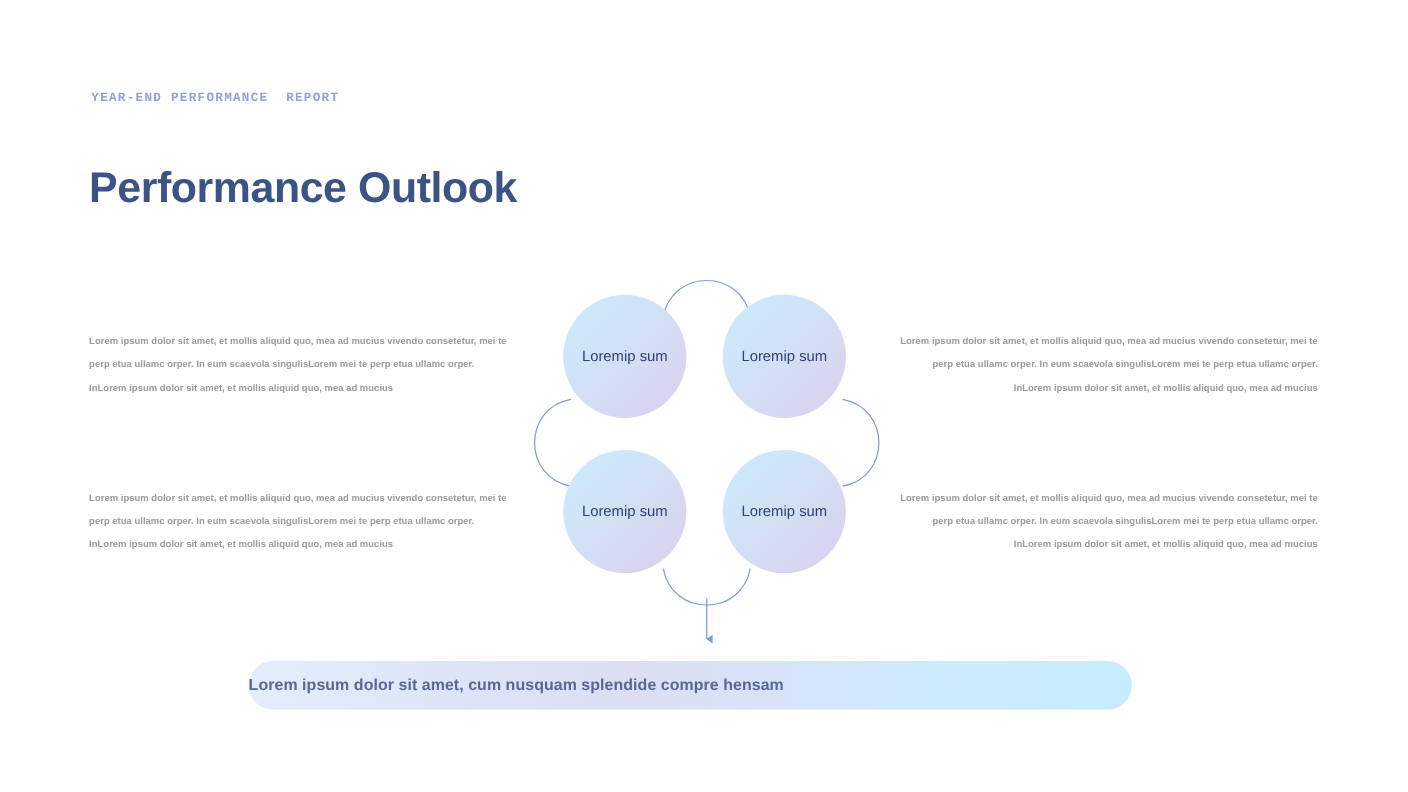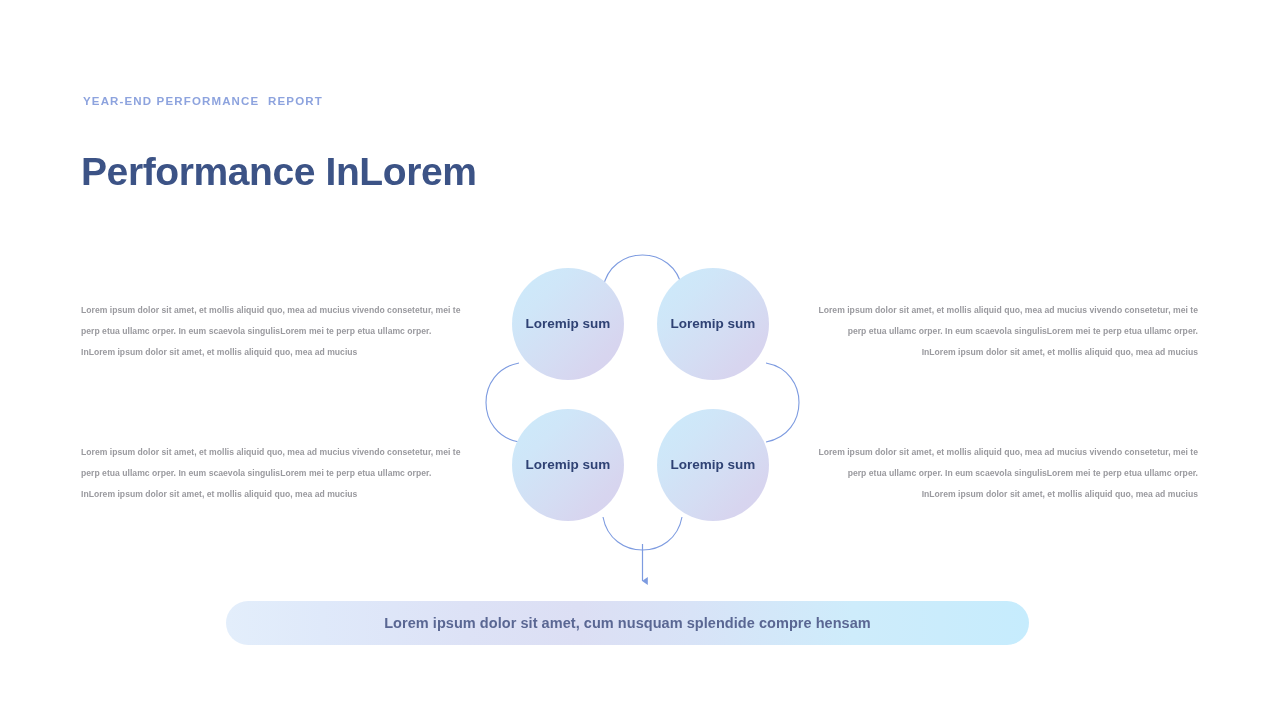--- a/index.html
+++ b/index.html
@@ -13,27 +13,28 @@
     position: relative;
     overflow: hidden;
     font-family: "Liberation Sans", sans-serif;
     -webkit-font-smoothing: antialiased;
   }
 
   
   .eyebrow {
     position: absolute;
     left: 83px;
-    top: 95px;
+    top: 83px;
     font-size: 11.5px;
     font-weight: 700;
     letter-spacing: 1.15px;
     color: #8da3de;
     text-transform: uppercase;
     white-space: pre;
+    font-family: Liberation Mono, monospace;
   }
   .page-title {
     position: absolute;
     left: 81px;
     top: 124px;
     font-size: 39px;
     font-weight: 700;
     letter-spacing: -0.4px;
     color: #3c5386;
     white-space: nowrap;
@@ -74,21 +75,21 @@
   .node {
     position: absolute;
     width: 112px;
     height: 112px;
     border-radius: 50%;
     display: flex;
     align-items: center;
     justify-content: center;
     text-align: left;
     font-size: 13.5px;
-    font-weight: 700;
+    font-weight: 400;
     line-height: 1.32;
     color: #2f4274;
     background: linear-gradient(135deg,
                 #ccebfb 0%,
                 #cfe6f8 28%,
                 #d4ddf3 58%,
                 #d7d5ef 80%,
                 #d8d2ee 100%);
   }
   .node-tl { left: 42px;  top: 30px; }
@@ -99,21 +100,20 @@
   
   .banner {
     position: absolute;
     left: 226px;
     top: 601px;
     width: 803px;
     height: 44px;
     border-radius: 22px;
     display: flex;
     align-items: center;
-    justify-content: center;
     background: linear-gradient(90deg,
                 #e3eefb 0%,
                 #dfe9fa 12%,
                 #dde2f6 30%,
                 #dcdff4 44%,
                 #d8e3f7 58%,
                 #ceecfb 78%,
                 #c6ecfd 100%);
   }
   .banner-text {
@@ -122,21 +122,21 @@
     color: #5a6793;
     letter-spacing: 0.05px;
     white-space: nowrap;
   }
 </style>
 </head>
 <body>
 
 <div class="eyebrow">YEAR-END PERFORMANCE  REPORT</div>
 
-<h1 class="page-title">Performance InLorem</h1>
+<h1 class="page-title">Performance Outlook</h1>
 
 <div class="para para-left para-tl">Lorem ipsum dolor sit amet, et mollis aliquid quo, mea ad mucius vivendo consetetur, mei te perp etua ullamc orper. In eum scaevola singulisLorem mei te perp etua ullamc orper. InLorem ipsum dolor sit amet, et mollis aliquid quo, mea ad mucius</div>
 
 <div class="para para-left para-bl">Lorem ipsum dolor sit amet, et mollis aliquid quo, mea ad mucius vivendo consetetur, mei te perp etua ullamc orper. In eum scaevola singulisLorem mei te perp etua ullamc orper. InLorem ipsum dolor sit amet, et mollis aliquid quo, mea ad mucius</div>
 
 <div class="para para-right para-tr">Lorem ipsum dolor sit amet, et mollis aliquid quo, mea ad mucius vivendo consetetur, mei te perp etua ullamc orper. In eum scaevola singulisLorem mei te perp etua ullamc orper. InLorem ipsum dolor sit amet, et mollis aliquid quo, mea ad mucius</div>
 
 <div class="para para-right para-br">Lorem ipsum dolor sit amet, et mollis aliquid quo, mea ad mucius vivendo consetetur, mei te perp etua ullamc orper. In eum scaevola singulisLorem mei te perp etua ullamc orper. InLorem ipsum dolor sit amet, et mollis aliquid quo, mea ad mucius</div>
 
 <div class="diagram">

